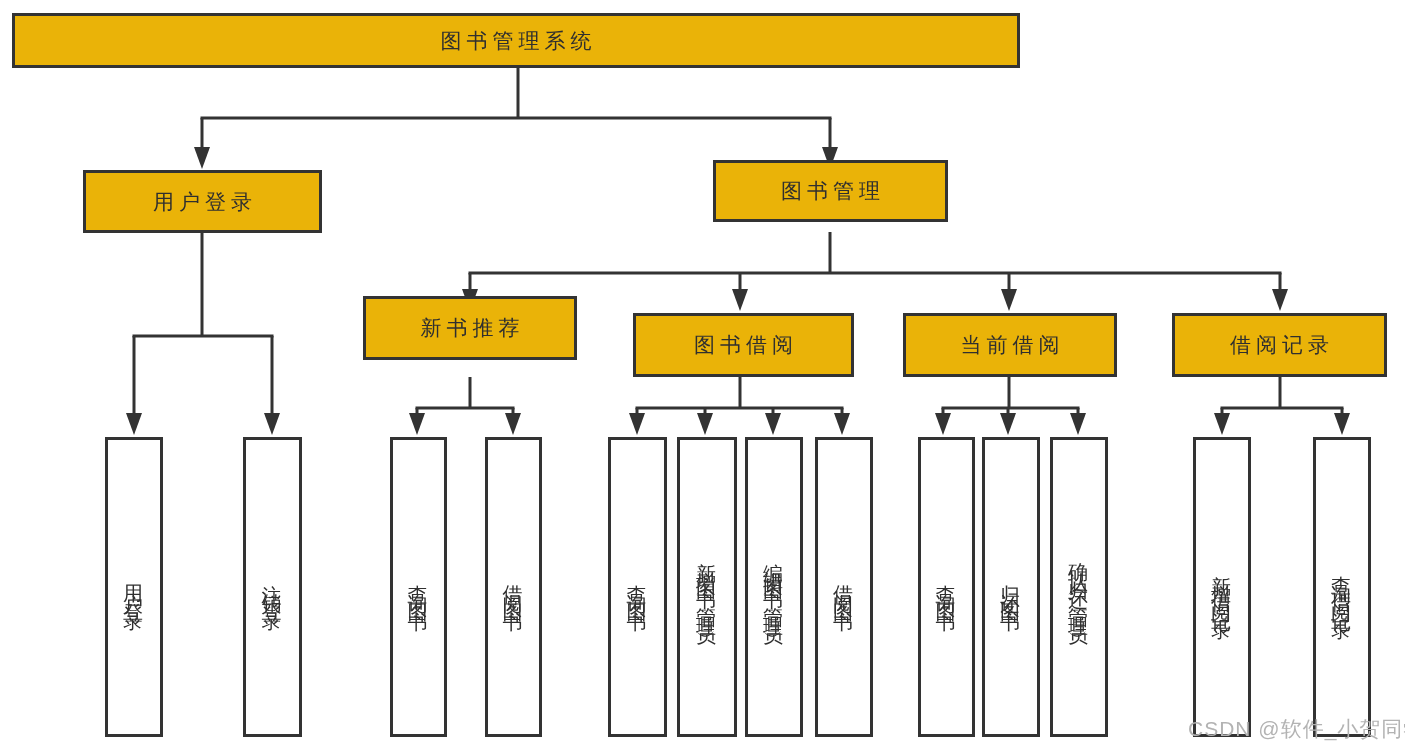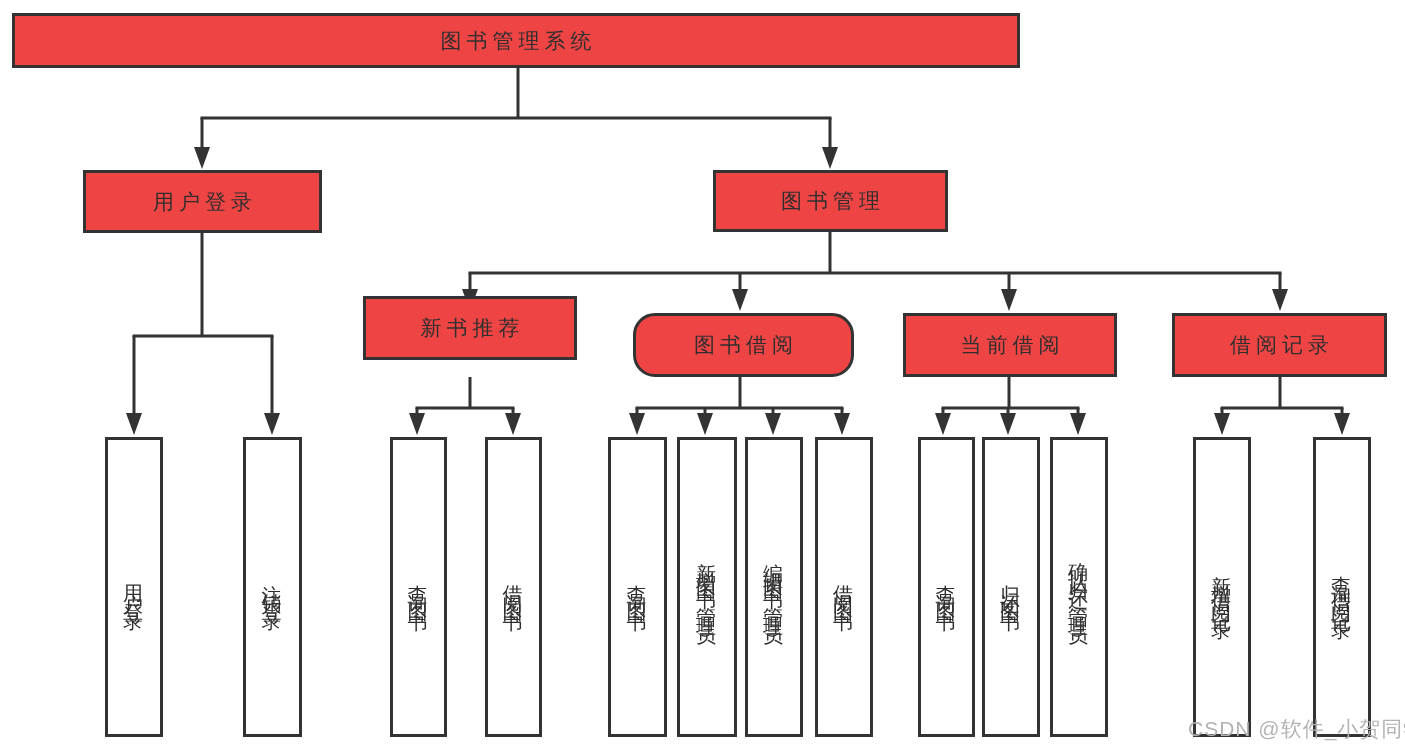--- a/index.html
+++ b/index.html
@@ -14,21 +14,21 @@
   .wires {
     position: absolute;
     left: 0; top: 0;
     width: 1405px; height: 747px;
     z-index: 1;
   }
   .node {
     position: absolute;
     box-sizing: border-box;
     border: 3px solid #333333;
-    background: #ef4444;
+    background: #eab308;
     display: flex;
     align-items: center;
     justify-content: center;
     color: #2f2f2f;
     font-size: 21px;
     letter-spacing: 5px;
     text-indent: 5px;
     z-index: 2;
     white-space: nowrap;
   }
@@ -45,24 +45,24 @@
     letter-spacing: 9px;
     writing-mode: vertical-rl;
     text-orientation: mixed;
     z-index: 2;
     white-space: nowrap;
   }
   
   .n-root   { left: 12px;   top: 13px;  width: 1008px; height: 55px; }
   
   .n-user   { left: 83px;   top: 170px; width: 239px;  height: 63px; }
-  .n-book   { left: 713px;  top: 170px; width: 235px;  height: 62px; }
+  .n-book   { left: 713px;  top: 160px; width: 235px;  height: 62px; }
   
   .n-rec    { left: 363px;  top: 296px; width: 214px;  height: 64px; }
-  .n-borrow { left: 633px;  top: 313px; width: 221px;  height: 64px; border-radius: 22px; }
+  .n-borrow { left: 633px;  top: 313px; width: 221px;  height: 64px; }
   .n-cur    { left: 903px;  top: 313px; width: 214px;  height: 64px; }
   .n-log    { left: 1172px; top: 313px; width: 215px;  height: 64px; }
   
   .v { top: 437px; height: 300px; }
   .v-u1 { left: 105px;  width: 58px; }
   .v-u2 { left: 243px;  width: 59px; }
   .v-r1 { left: 390px;  width: 57px; }
   .v-r2 { left: 485px;  width: 57px; }
   .v-b1 { left: 608px;  width: 59px; }
   .v-b2 { left: 677px;  width: 60px; }

